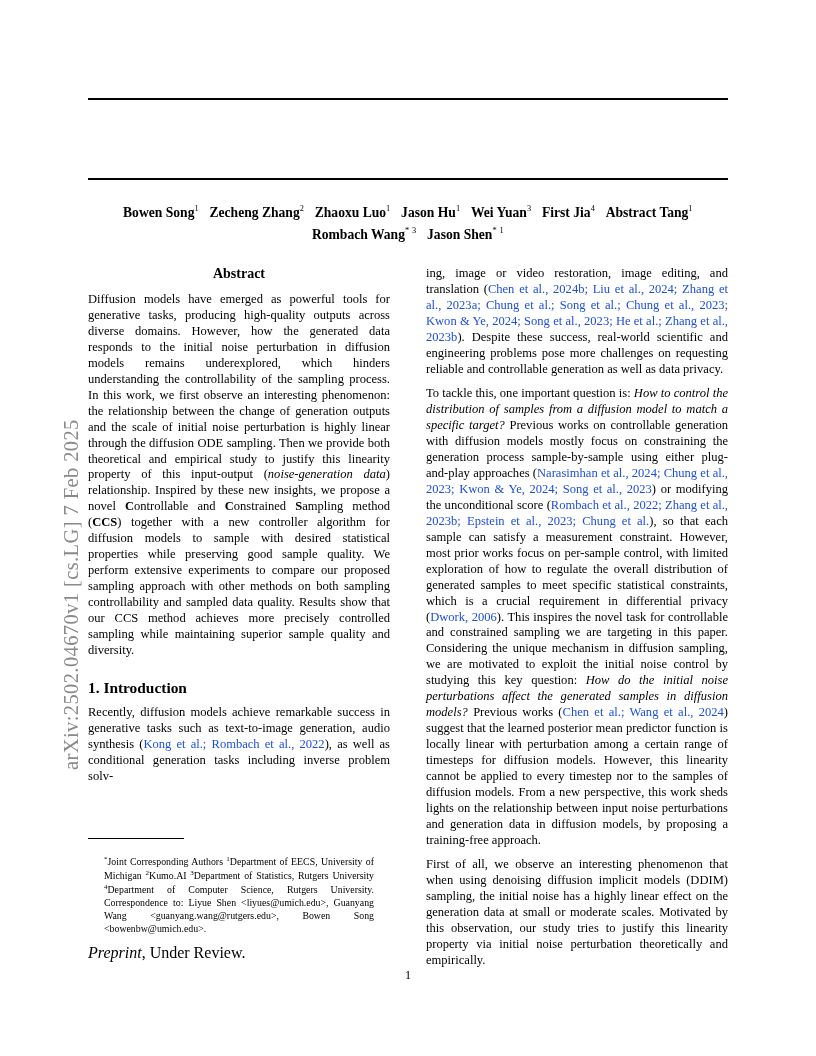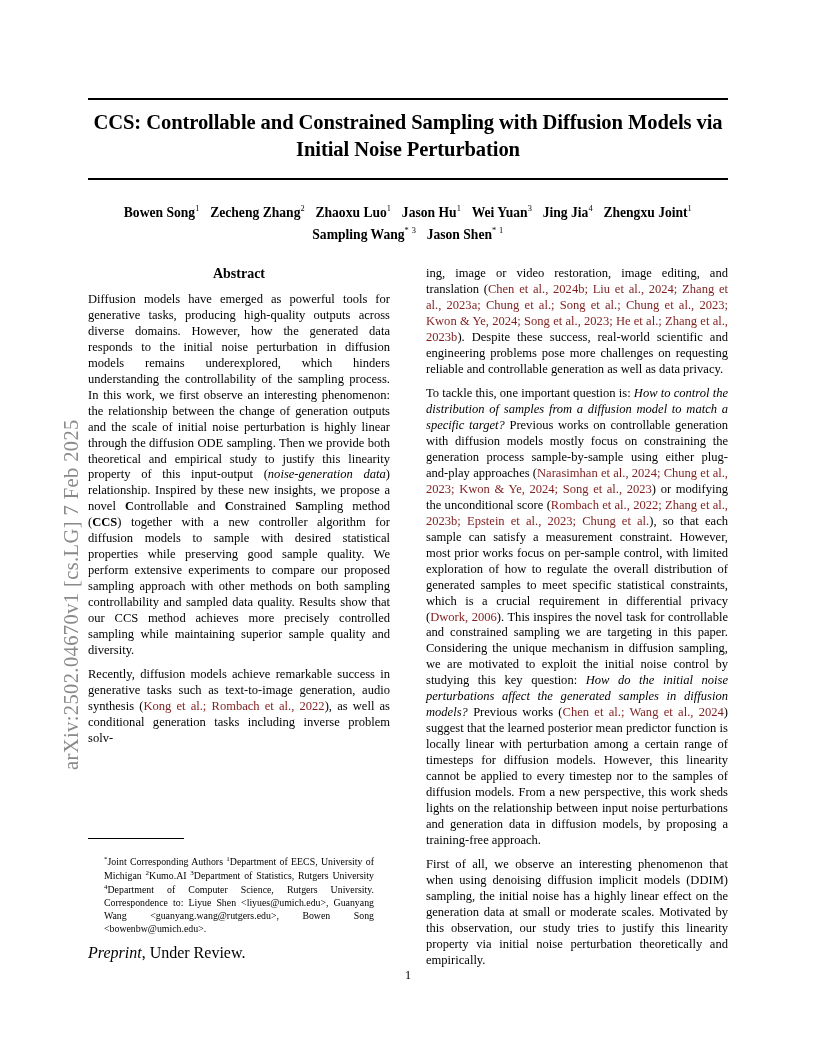--- a/index.html
+++ b/index.html
@@ -112,21 +112,21 @@
     hyphens: manual;
   }
   p.body.tight { margin-bottom: 8px; }
 
   .section-heading {
     font-size: 15.4px;
     font-weight: bold;
     margin: 20px 0 8px 0;
   }
 
-  .cite { color: #7f1d1d; }
+  .cite { color: #1d4ed8; }
   .it { font-style: italic; margin-top: 32px; }
   .bd { font-weight: bold; }
 
   
   #footnote {
     position: absolute;
     left: 0;
     top: 838px;
     width: 302px;
   }
@@ -163,44 +163,44 @@
 <body>
 
 <div id="arxiv-stamp">
   <div class="stamp-text">arXiv:2502.04670v1  [cs.LG]  7 Feb 2025</div>
 </div>
 
 <div id="page">
 
   <hr class="rule" id="rule-top">
 
-  <div id="paper-title">CCS: Controllable and Constrained Sampling with Diffusion Models via Initial Noise Perturbation</div>
 
   <hr class="rule" id="rule-bottom">
 
   <div id="authors">
     <span class="au"><span>Bowen Song</span><sup>1</sup></span>
     <span class="au"><span>Zecheng Zhang</span><sup>2</sup></span>
     <span class="au"><span>Zhaoxu Luo</span><sup>1</sup></span>
     <span class="au"><span>Jason Hu</span><sup>1</sup></span>
     <span class="au"><span>Wei Yuan</span><sup>3</sup></span>
-    <span class="au"><span>Jing Jia</span><sup>4</sup></span>
-    <span class="au"><span>Zhengxu Joint</span><sup>1</sup></span><br>
-    <span class="au"><span>Sampling Wang</span><sup>* 3</sup></span>
+    <span class="au"><span>First Jia</span><sup>4</sup></span>
+    <span class="au"><span>Abstract Tang</span><sup>1</sup></span><br>
+    <span class="au"><span>Rombach Wang</span><sup>* 3</sup></span>
     <span class="au"><span>Jason Shen</span><sup>* 1</sup></span>
   </div>
 
   <div id="columns">
 
     <div class="col" id="col-left">
 
       <div class="abstract-heading">Abstract</div>
 
       <p class="body"><span>Diffusion models have emerged as powerful tools for generative tasks, producing high-quality outputs across diverse domains. However, how the generated data responds to the initial noise perturbation in diffusion models remains underexplored, which hinders understanding the controllability of the sampling process. In this work, we first observe an interesting phenomenon: the relationship between the change of generation outputs and the scale of initial noise perturbation is highly linear through the diffusion ODE sampling. Then we provide both theoretical and empirical study to justify this linearity property of this input-output (</span><span class="it">noise-generation data</span><span>) relationship. Inspired by these new insights, we propose a novel </span><span class="bd">C</span><span>ontrollable and </span><span class="bd">C</span><span>onstrained </span><span class="bd">S</span><span>ampling method (</span><span class="bd">CCS</span><span>) together with a new controller algorithm for diffusion models to sample with desired statistical properties while preserving good sample quality. We perform extensive experiments to compare our proposed sampling approach with other methods on both sampling controllability and sampled data quality. Results show that our CCS method achieves more precisely controlled sampling while maintaining superior sample quality and diversity.</span></p>
 
+      <div class="section-heading">1. Introduction</div>
 
       <p class="body tight"><span>Recently, diffusion models achieve remarkable success in generative tasks such as text-to-image generation, audio synthesis (</span><span class="cite">Kong et al.; Rombach et al., 2022</span><span>), as well as conditional generation tasks including inverse problem solv-</span></p>
 
     </div>
 
     <div class="col" id="col-right">
 
       <p class="body"><span>ing, image or video restoration, image editing, and translation (</span><span class="cite">Chen et al., 2024b; Liu et al., 2024; Zhang et al., 2023a; Chung et al.; Song et al.; Chung et al., 2023; Kwon &amp; Ye, 2024; Song et al., 2023; He et al.; Zhang et al., 2023b</span><span>). Despite these success, real-world scientific and engineering problems pose more challenges on requesting reliable and controllable generation as well as data privacy.</span></p>
 
       <p class="body"><span>To tackle this, one important question is: </span><span class="it">How to control the distribution of samples from a diffusion model to match a specific target?</span><span> Previous works on controllable generation with diffusion models mostly focus on constraining the generation process sample-by-sample using either plug-and-play approaches (</span><span class="cite">Narasimhan et al., 2024; Chung et al., 2023; Kwon &amp; Ye, 2024; Song et al., 2023</span><span>) or modifying the unconditional score (</span><span class="cite">Rombach et al., 2022; Zhang et al., 2023b; Epstein et al., 2023; Chung et al.</span><span>), so that each sample can satisfy a measurement constraint. However, most prior works focus on per-sample control, with limited exploration of how to regulate the overall distribution of generated samples to meet specific statistical constraints, which is a crucial requirement in differential privacy (</span><span class="cite">Dwork, 2006</span><span>). This inspires the novel task for controllable and constrained sampling we are targeting in this paper. Considering the unique mechanism in diffusion sampling, we are motivated to exploit the initial noise control by studying this key question: </span><span class="it">How do the initial noise perturbations affect the generated samples in diffusion models?</span><span> Previous works (</span><span class="cite">Chen et al.; Wang et al., 2024</span><span>) suggest that the learned posterior mean predictor function is locally linear with perturbation among a certain range of timesteps for diffusion models. However, this linearity cannot be applied to every timestep nor to the samples of diffusion models. From a new perspective, this work sheds lights on the relationship between input noise perturbations and generation data in diffusion models, by proposing a training-free approach.</span></p>

